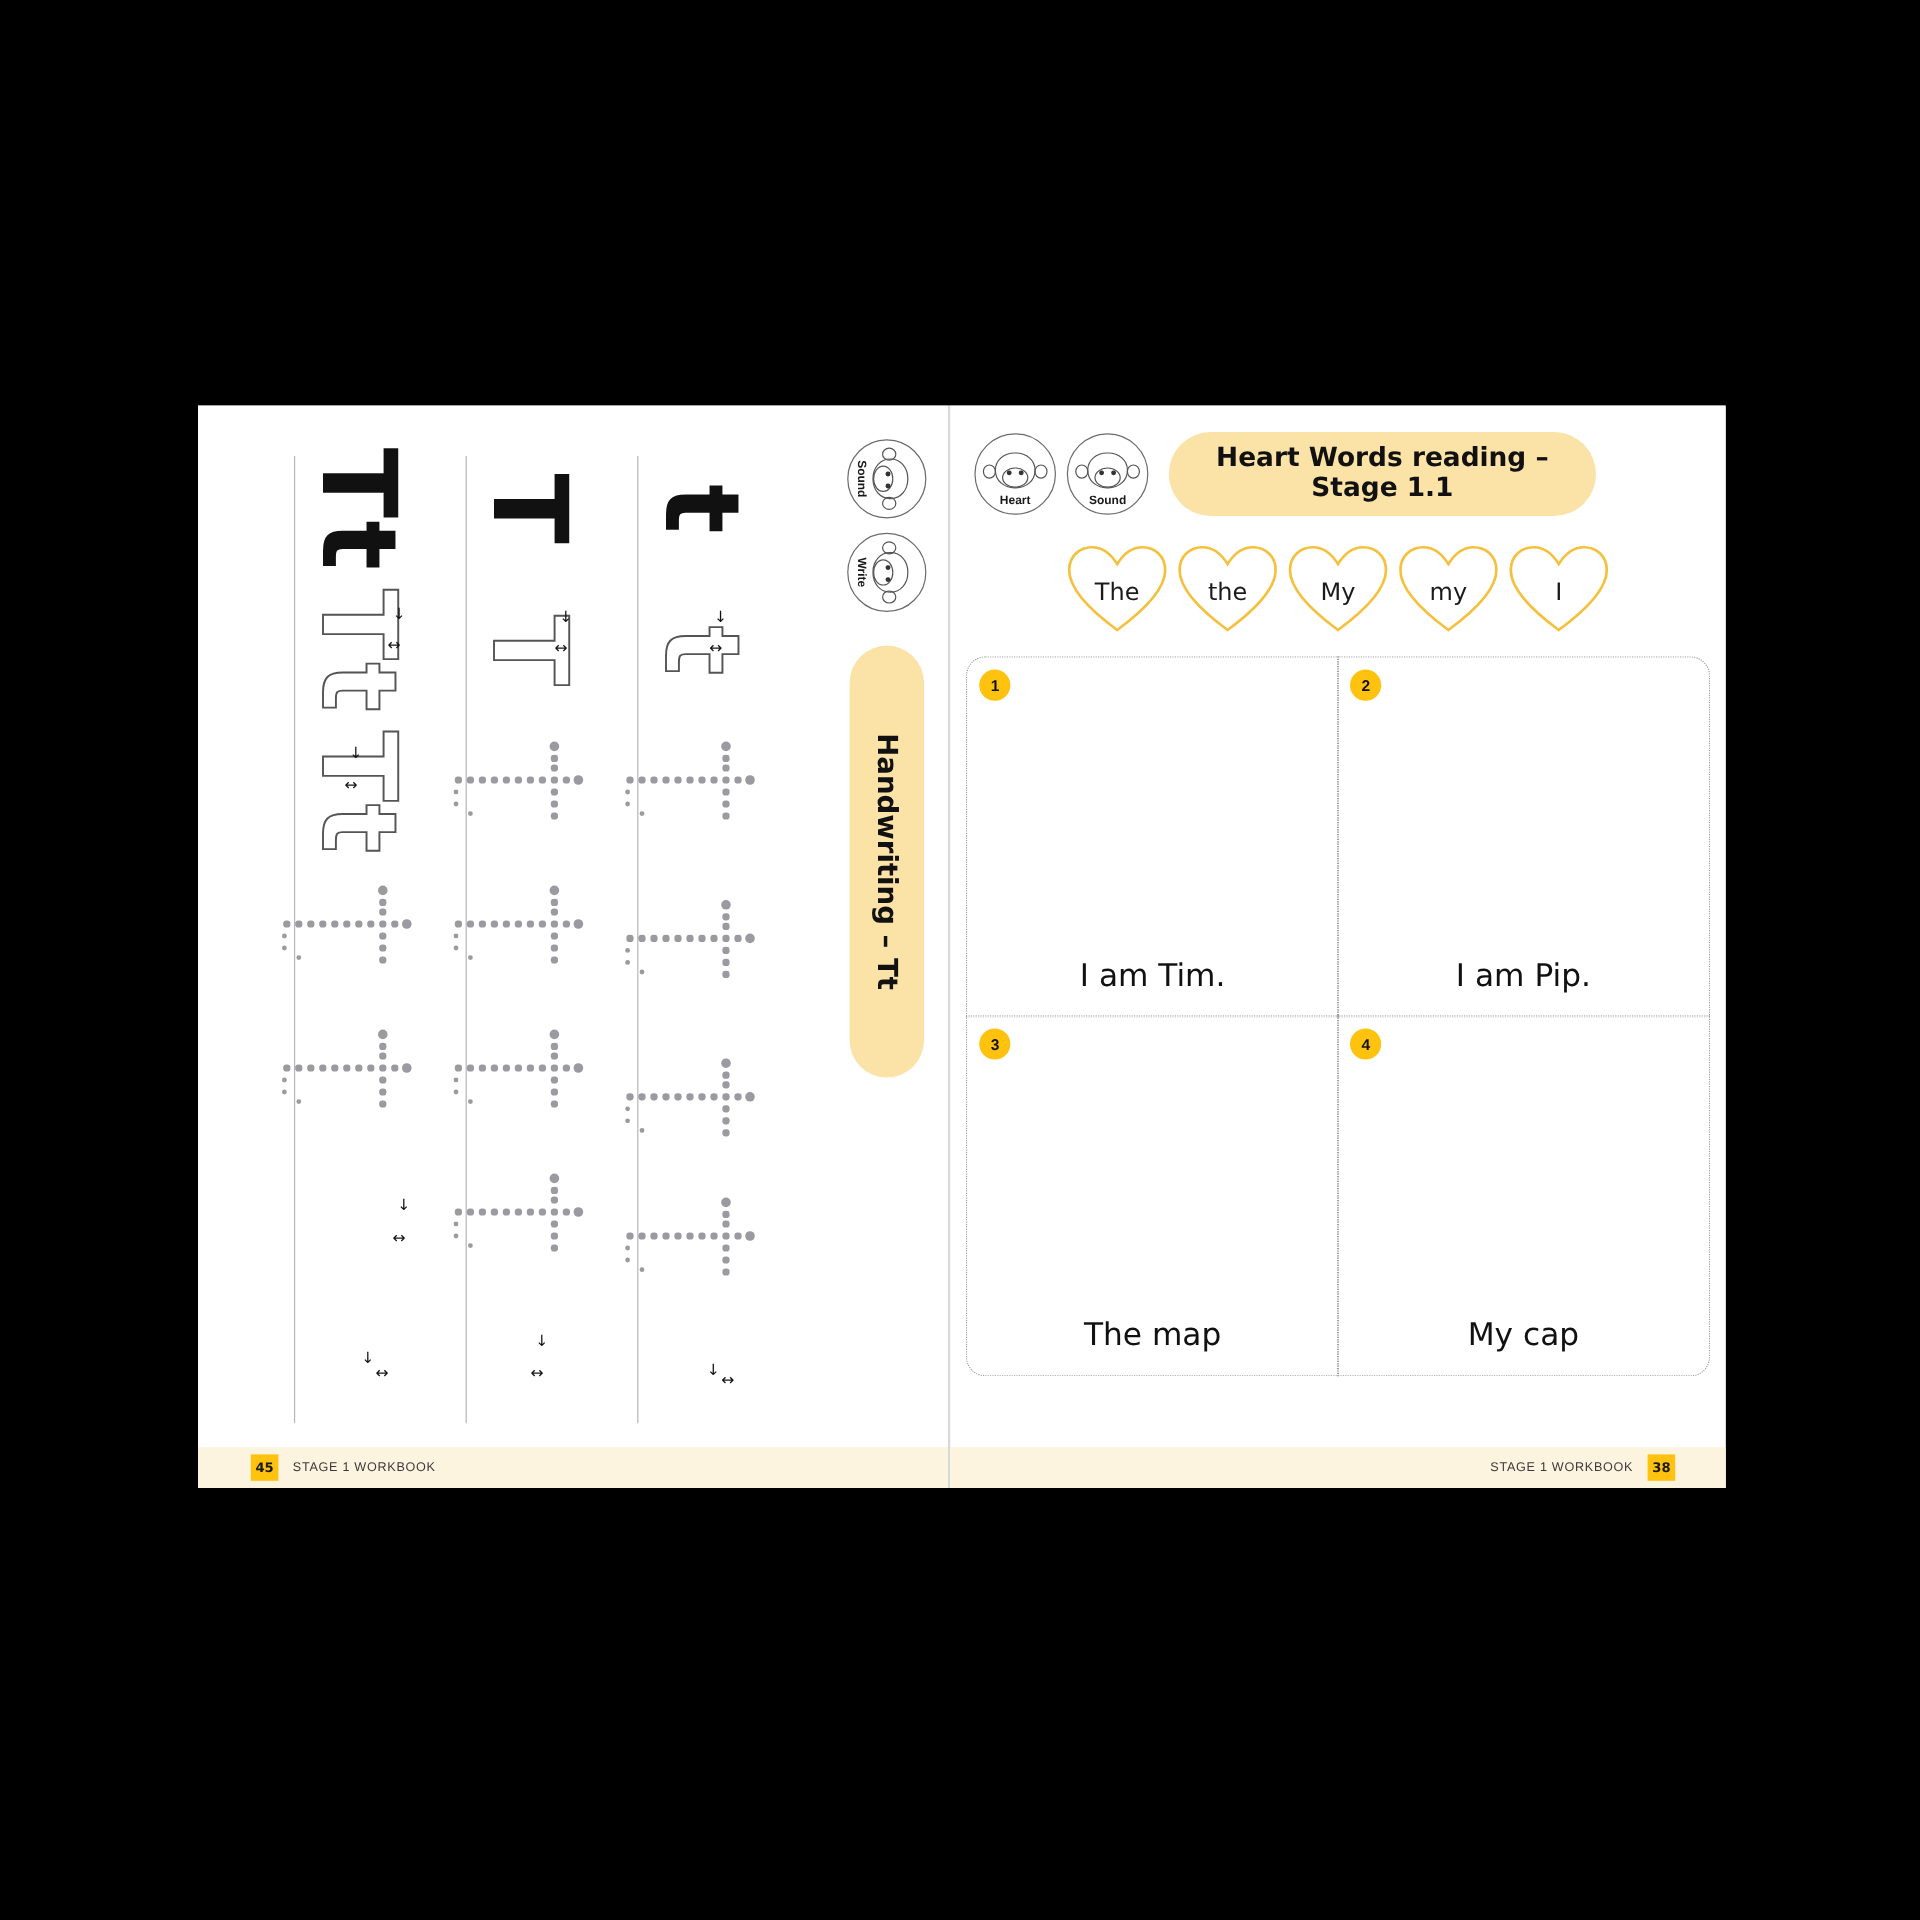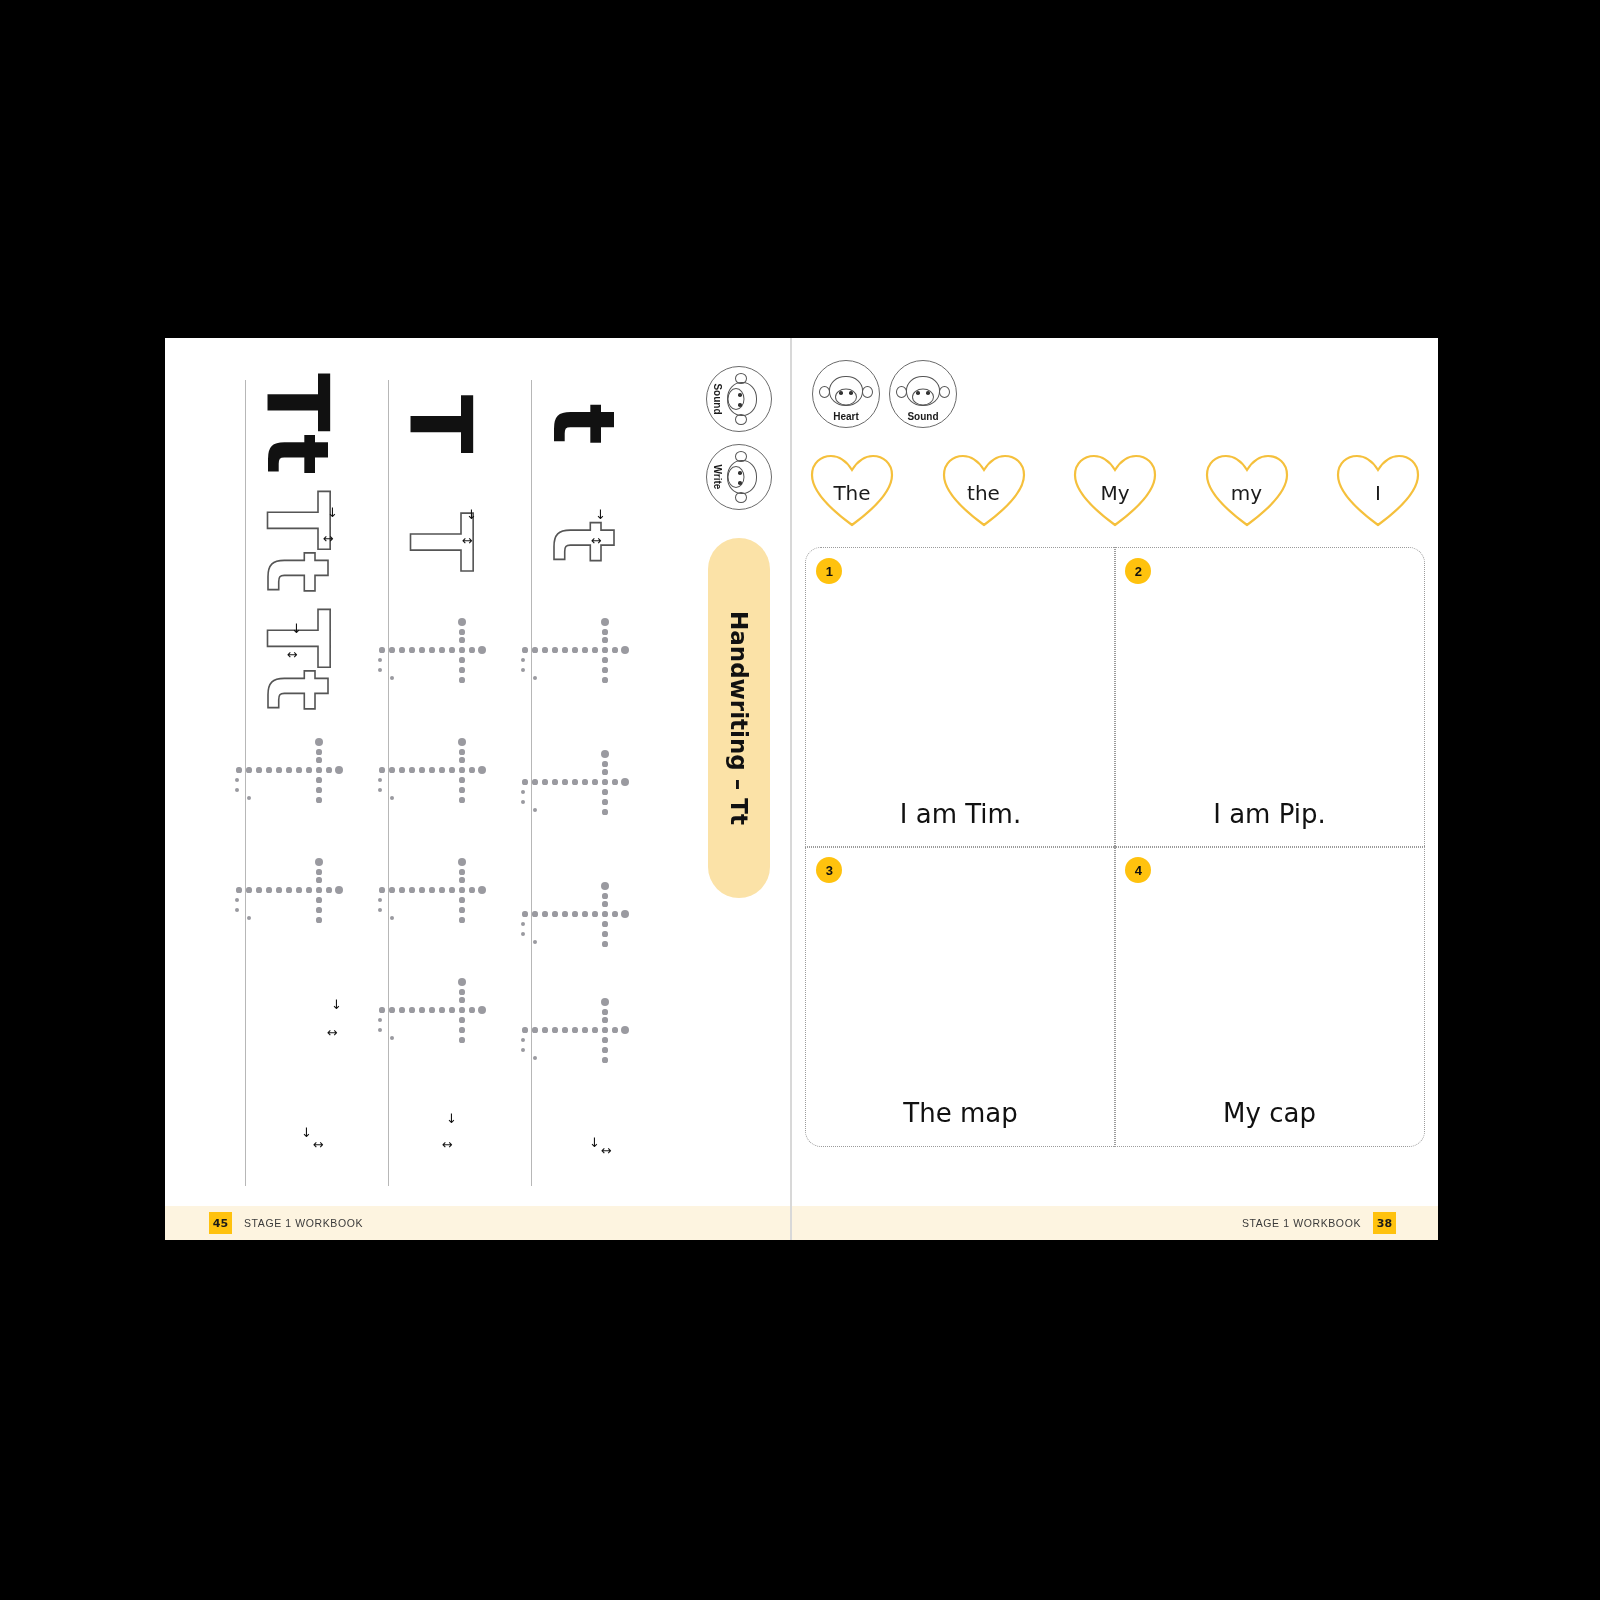--- a/index.html
+++ b/index.html
@@ -161,21 +161,21 @@
     line-height: 1.12;
   }
   #title-pill div {
     font-size: 22px; font-weight: 700; color: #111;
     font-family: "DejaVu Sans", sans-serif;
   }
 
   #hearts {
     position: absolute; left: 14px; top: 112px;
     width: 618px; height: 80px;
-    display: flex; justify-content: space-between; align-items: center;
+    display: flex; justify-content: center; align-items: center;
   }
   .heart { position: relative; width: 92px; height: 78px; }
   .heart svg { position: absolute; inset: 0; }
   .heart span {
     position: absolute; left: 0; top: 0; width: 100%; height: 100%;
     display: flex; align-items: center; justify-content: center;
     padding-top: 6px;
     font-size: 20px; color: #1b1b1b;
     font-family: "DejaVu Sans", sans-serif;
   }
@@ -566,20 +566,24 @@
         <div class="monkey monkey-sm">
           <div class="mear l"></div>
             <div class="mear r"></div>
           <div class="mhead"></div>
             <div class="mface"></div>
           <div class="meye l"></div>
             <div class="meye r"></div>
           <div class="mlabel">Sound</div>
         </div>
 
+        <div id="title-pill">
+          <div>Heart Words reading –</div>
+          <div>Stage 1.1</div>
+        </div>
       </div>
 
       <div id="hearts">
         <div class="heart">
           <svg viewBox="0 0 92 78">
               <path d="M46 74 C16 52 6 36 6 24 C6 12 15 5 25 5 C34 5 41 11 46 19 C51 11 58 5 67 5 C77 5 86 12 86 24 C86 36 76 52 46 74 Z" fill="#fff" stroke="#F5C03C" stroke-width="2.2"></path>
             </svg>
           <span>The</span>
         </div>
         <div class="heart">

